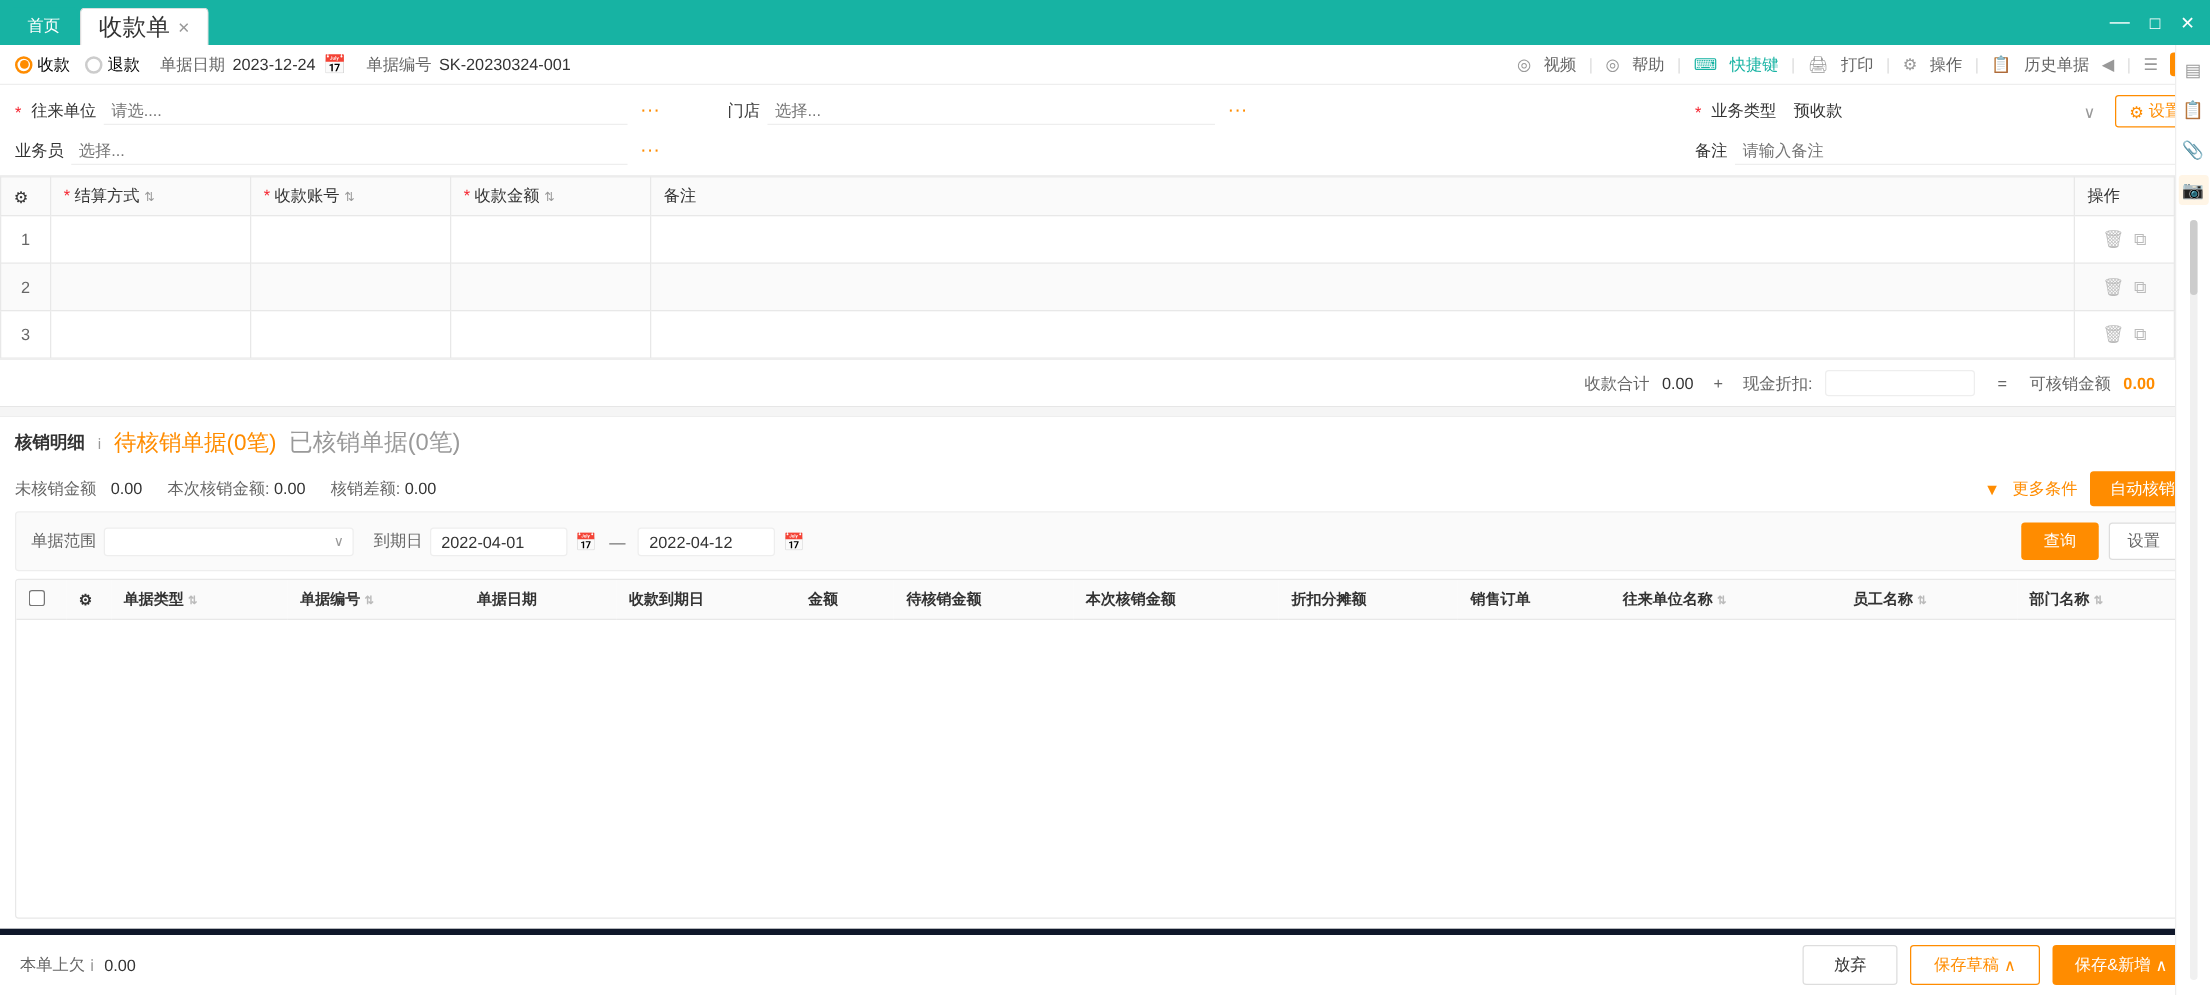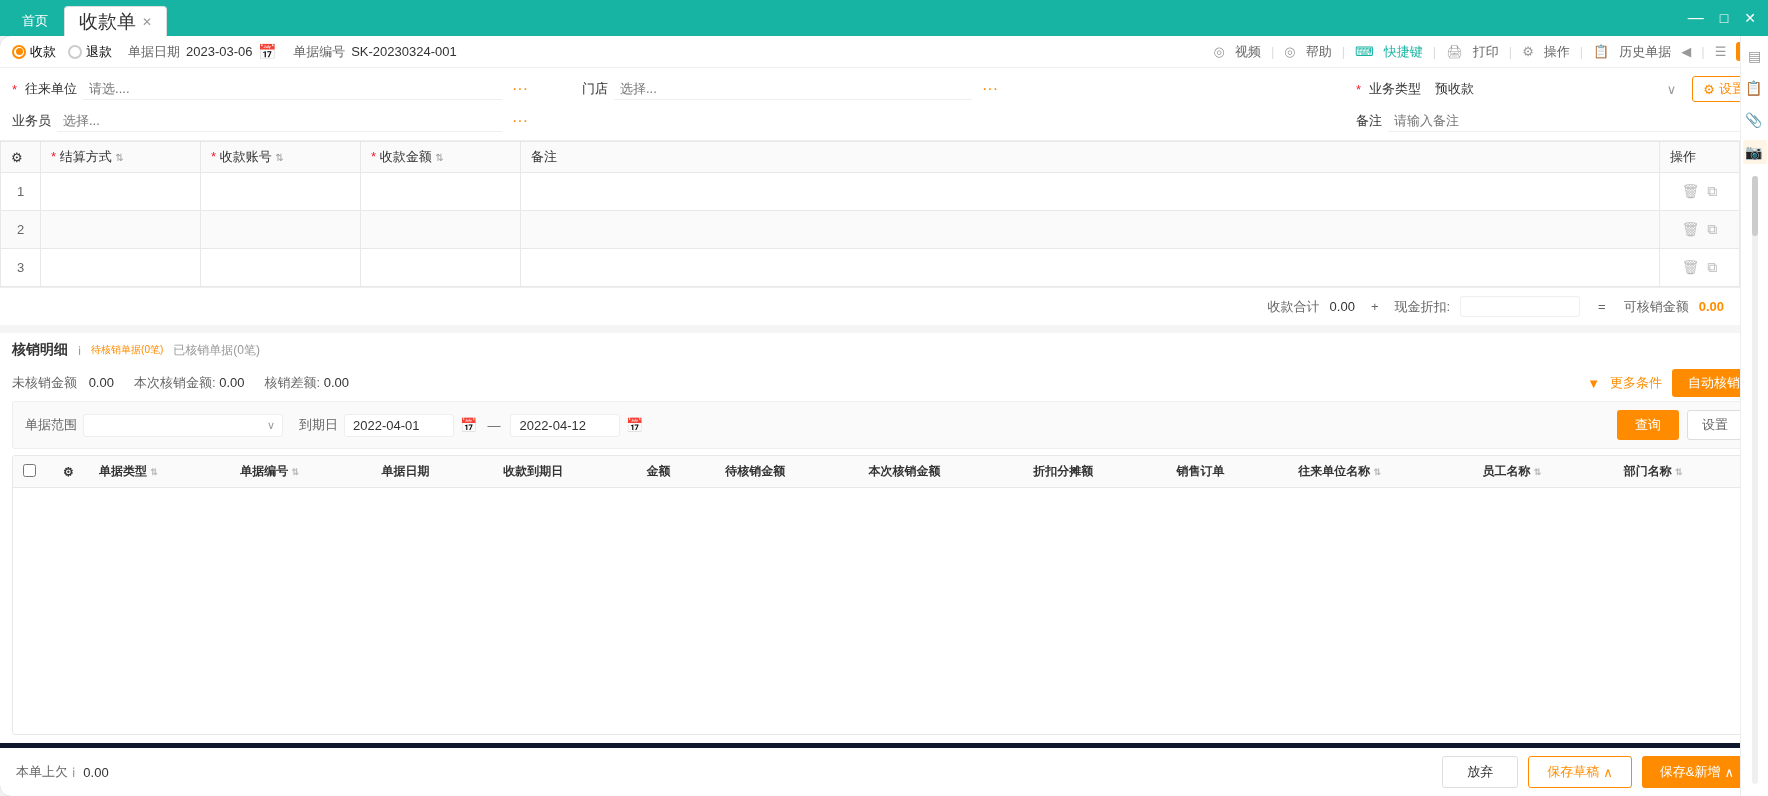--- a/index.html
+++ b/index.html
@@ -1,21 +1,21 @@
 <!DOCTYPE html>
 <html><head>
   <meta charset="utf-8">
   <style>
     * { box-sizing: border-box; margin: 0; padding: 0; font-family: 'Microsoft YaHei', '微软雅黑', Arial, sans-serif; font-size: 13px; }
     body { background: #f0f2f5; width: 1768px; height: 796px; overflow: hidden; }
 
     
     .main-container {
       background: #a3a3a3; margin: 0; height: calc(796px - 36px);
-      display: flex; flex-direction: column; overflow: hidden; border-radius: 11px;
+      display: flex; flex-direction: column; overflow: hidden;
     }
 
     
     .header-toolbar {
       display: flex; align-items: center; padding: 6px 12px; border-bottom: 1px solid #eee;
       background: #fff; gap: 16px; flex-shrink: 0;
     }
     .radio-group { display: flex; align-items: center; gap: 12px; }
     .radio-item { display: flex; align-items: center; gap: 4px; cursor: pointer; }
     .radio-circle {
@@ -80,22 +80,22 @@
     }
 
     
     .section-divider { height: 8px; background: #f5f5f5; flex-shrink: 0; }
 
     
     .reconcile-section { background: #fff; padding: 8px 12px; flex-shrink: 0; }
     .reconcile-header { display: flex; align-items: center; gap: 10px; margin-bottom: 6px; }
     .reconcile-title { font-size: 14px; font-weight: bold; color: #333; }
     .info-icon { color: #999; font-size: 12px; cursor: pointer; }
-    .pending-link { color: #ff8c00; cursor: pointer; font-size: 10px; }
-    .done-text { color: #999; font-size: 12px; }
+    .pending-link { color: #ff8c00; cursor: pointer; font-size: 18px; }
+    .done-text { color: #999; font-size: 19px; }
     .reconcile-stats { display: flex; align-items: center; gap: 20px; padding: 4px 0; }
     .stat-item { color: #666; text-align: center; }
     .stat-label { }
     .stat-value { color: #333; }
     .filter-row {
       display: flex; align-items: center; gap: 16px; padding: 6px 0;
     }
     .filter-field { display: flex; align-items: center; gap: 6px; }
     .filter-label { color: #666; white-space: nowrap; }
     .filter-select {
@@ -171,21 +171,21 @@
     .scrollbar-track {
       width: 6px; background: #f0f0f0; border-radius: 3px; flex: 1; margin: 4px 0;
     }
     .scrollbar-thumb {
       width: 6px; height: 60px; background: #ccc; border-radius: 3px;
     }
   </style>
 </head>
 <body>
 
-<div style="display:flex; align-items:center; background:#17b3a3; height:36px; padding:12px 8px; gap:12px;">
+<div style="display:flex; background:#17b3a3; height:36px; padding:0 8px; gap:12px;">
 
   <div style="display:flex; align-items:flex-end; height:36px; gap:2px; flex:1;">
     <div style="background:#17b3a3; color:#fff; padding:0 14px; height:30px; display:flex; align-items:center; cursor:pointer; border-radius:4px 4px 0 0; margin-top:6px;">
       <span style="font-size:13px;">首页</span>
     </div>
     <div style="background:#fff; color:#333; padding:0 14px; height:30px; display:flex; align-items:center; gap:6px; cursor:pointer; border-radius:4px 4px 0 0; margin-top:6px; border:1px solid #ddd; border-bottom:none;">
       <span style="font-size:19px;">收款单</span>
       <span style="color:#999; font-size:12px; cursor:pointer;">✕</span>
     </div>
   </div>
@@ -206,21 +206,21 @@
         <span>收款</span>
       </div>
       <div class="radio-item">
         <div class="radio-circle"></div>
         <span>退款</span>
       </div>
     </div>
 
     <div class="header-field">
       <span style="color:#666;">单据日期</span>
-      <span style="color:#333; font-weight:500;">2023-03-06</span>
+      <span style="color:#333; font-weight:500;">2023-12-24</span>
       <span class="calendar-icon">📅</span>
     </div>
 
     <div class="header-field">
       <span style="color:#666;">单据编号</span>
       <span style="color:#333; font-weight:500;">SK-20230324-001</span>
     </div>
 
     <div class="toolbar-right">
       <span style="color:#999;">◎</span>

